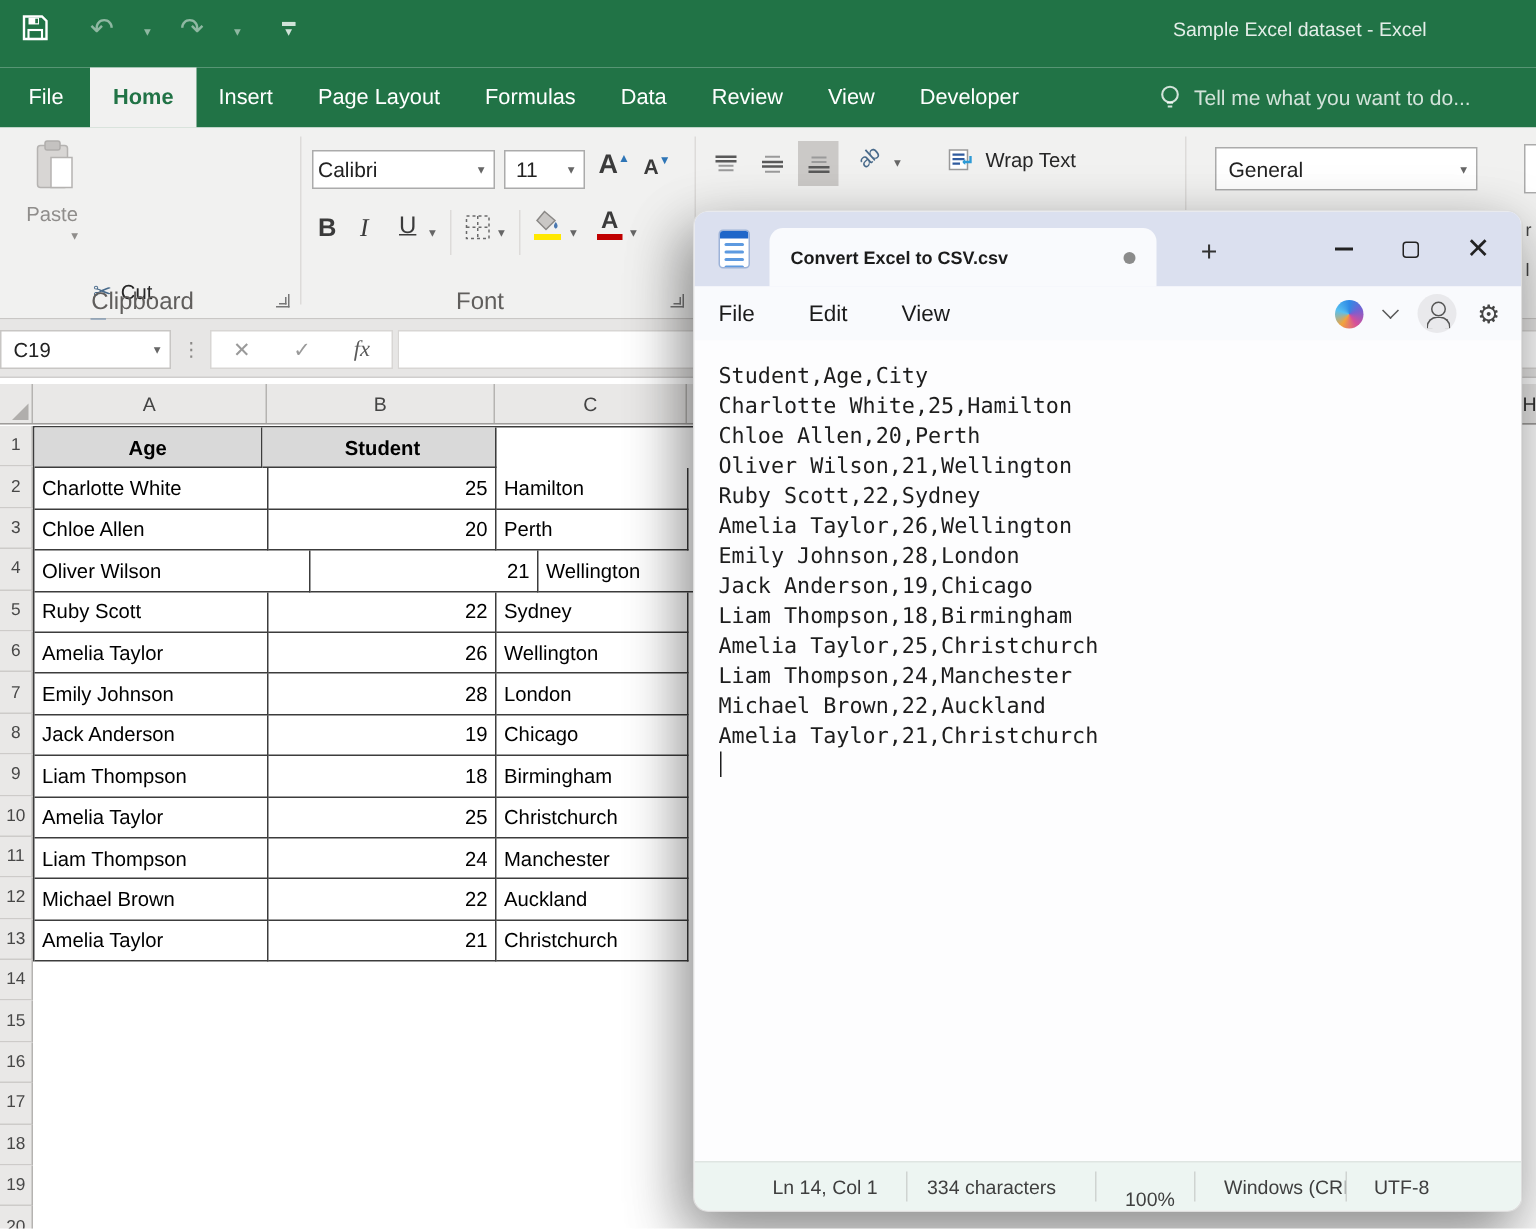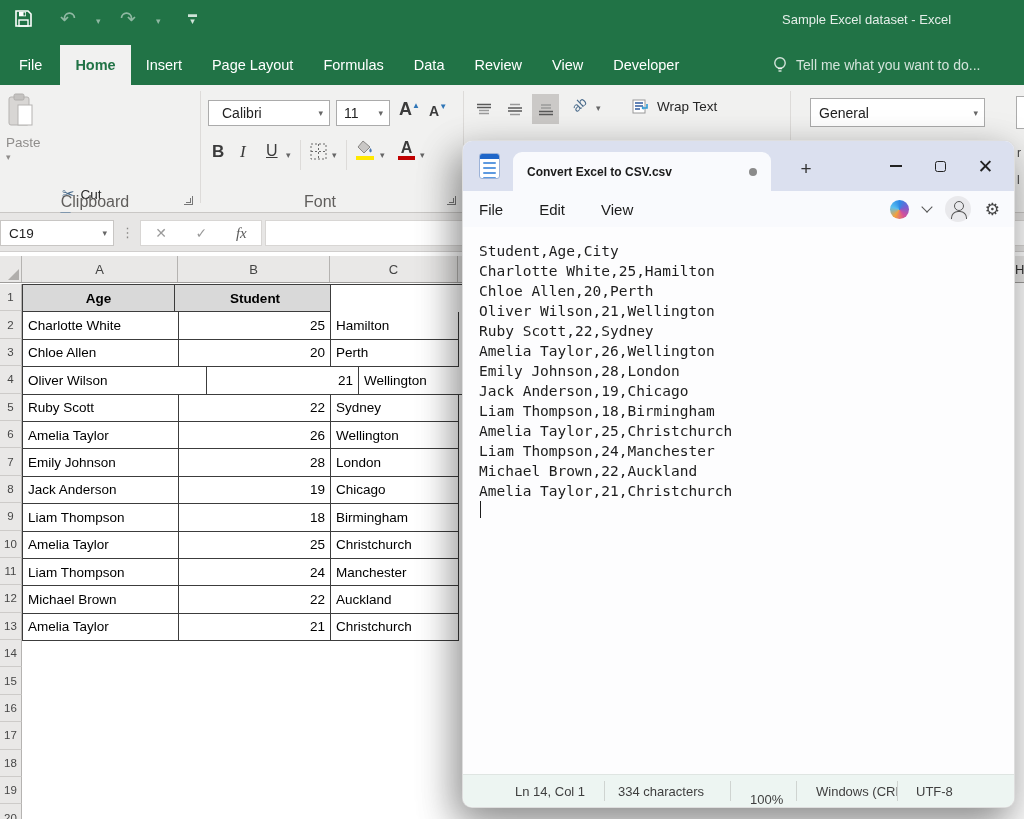--- a/index.html
+++ b/index.html
@@ -21,21 +21,21 @@
   .rtab:first-child { padding:0 18px 0 19px; }
   .rtab.active { background:#f1f1f0; color:#217346; font-weight:bold; }
   .tellme { position:absolute; left:772px; top:0; height:40px; display:flex; align-items:center; gap:8px; color:rgba(255,255,255,.8); font-size:14px; }
 
   .xl-ribbon { position:absolute; left:0; top:85px; width:1024px; height:128px; background:#f1f1f0; border-bottom:1px solid #c9c7c5; }
   .vsep { position:absolute; top:6px; height:112px; width:1px; background:#ddDBD9; }
   .grouplabel { position:absolute; top:108px; font-size:16px; color:#605e5c; text-align:center; }
   .dlauncher { position:absolute; top:111px; width:9px; height:9px; border-right:1.5px solid #777; border-bottom:1.5px solid #777; }
   .dlauncher::after { content:""; position:absolute; right:1px; bottom:1px; width:4px; height:4px; border-right:1.5px solid #777; border-bottom:1.5px solid #777; }
 
-  .paste-btn { position:absolute; left:6px; top:8px; width:46px; height:96px; display:flex; flex-direction:column; align-items:flex-start; }
+  .paste-btn { position:absolute; left:6px; top:8px; width:46px; height:96px; display:flex; flex-direction:column; align-items:flex-end; }
   .paste-label { color:#8f8d8b; font-size:13.5px; margin-top:6px; }
   .paste-dd { color:#8f8d8b; font-size:9px; margin-top:2px; }
   .small-btn { position:absolute; display:flex; align-items:center; gap:6px; font-size:13.5px; color:#262626; }
   .dd { font-size:9px; color:#666; }
 
   .combo { position:absolute; background:#fff; border:1px solid #ababab; display:flex; align-items:center; font-size:14px; color:#222; }
   .combo .dd { margin-left:auto; padding-right:6px; }
   .fontbtn { position:absolute; font-size:16px; color:#3b3b3b; display:flex; align-items:flex-end; }
 
   .alignbtn { position:absolute; width:27px; height:30px; display:flex; align-items:center; justify-content:center; }
@@ -188,21 +188,21 @@
             <path d="M2 10 L9 3 l3 3 -7 7 z" fill="#e8b85c" stroke="#c79a3f"></path>
             <path d="M10 2 l3 3" stroke="#8a6d2f" stroke-width="2"></path>
           </svg>
       </span>
       <span>Format Painter</span>
     </div>
     <div class="grouplabel" style="left:40px; width:110px;">Clipboard</div>
     <div class="dlauncher" style="left:184px;"></div>
     <div class="vsep" style="left:200px;"></div>
 
-    <div class="combo" style="left:208px; top:15px; width:122px; height:26px; padding-left:13px;">
+    <div class="combo" style="left:208px; top:15px; width:122px; height:26px; padding-left:3px;">
       <span>Calibri</span>
       <span class="dd">▾</span>
     </div>
     <div class="combo" style="left:336px; top:15px; width:54px; height:26px; padding-left:7px;">
       <span>11</span>
       <span class="dd">▾</span>
     </div>
     <div class="fontbtn" style="left:399px; top:14px; font-size:18px; font-weight:bold;">
       <span>A</span>
         <span style="font-size:8px; color:#2e75b6; margin-bottom:10px;">▲</span>

